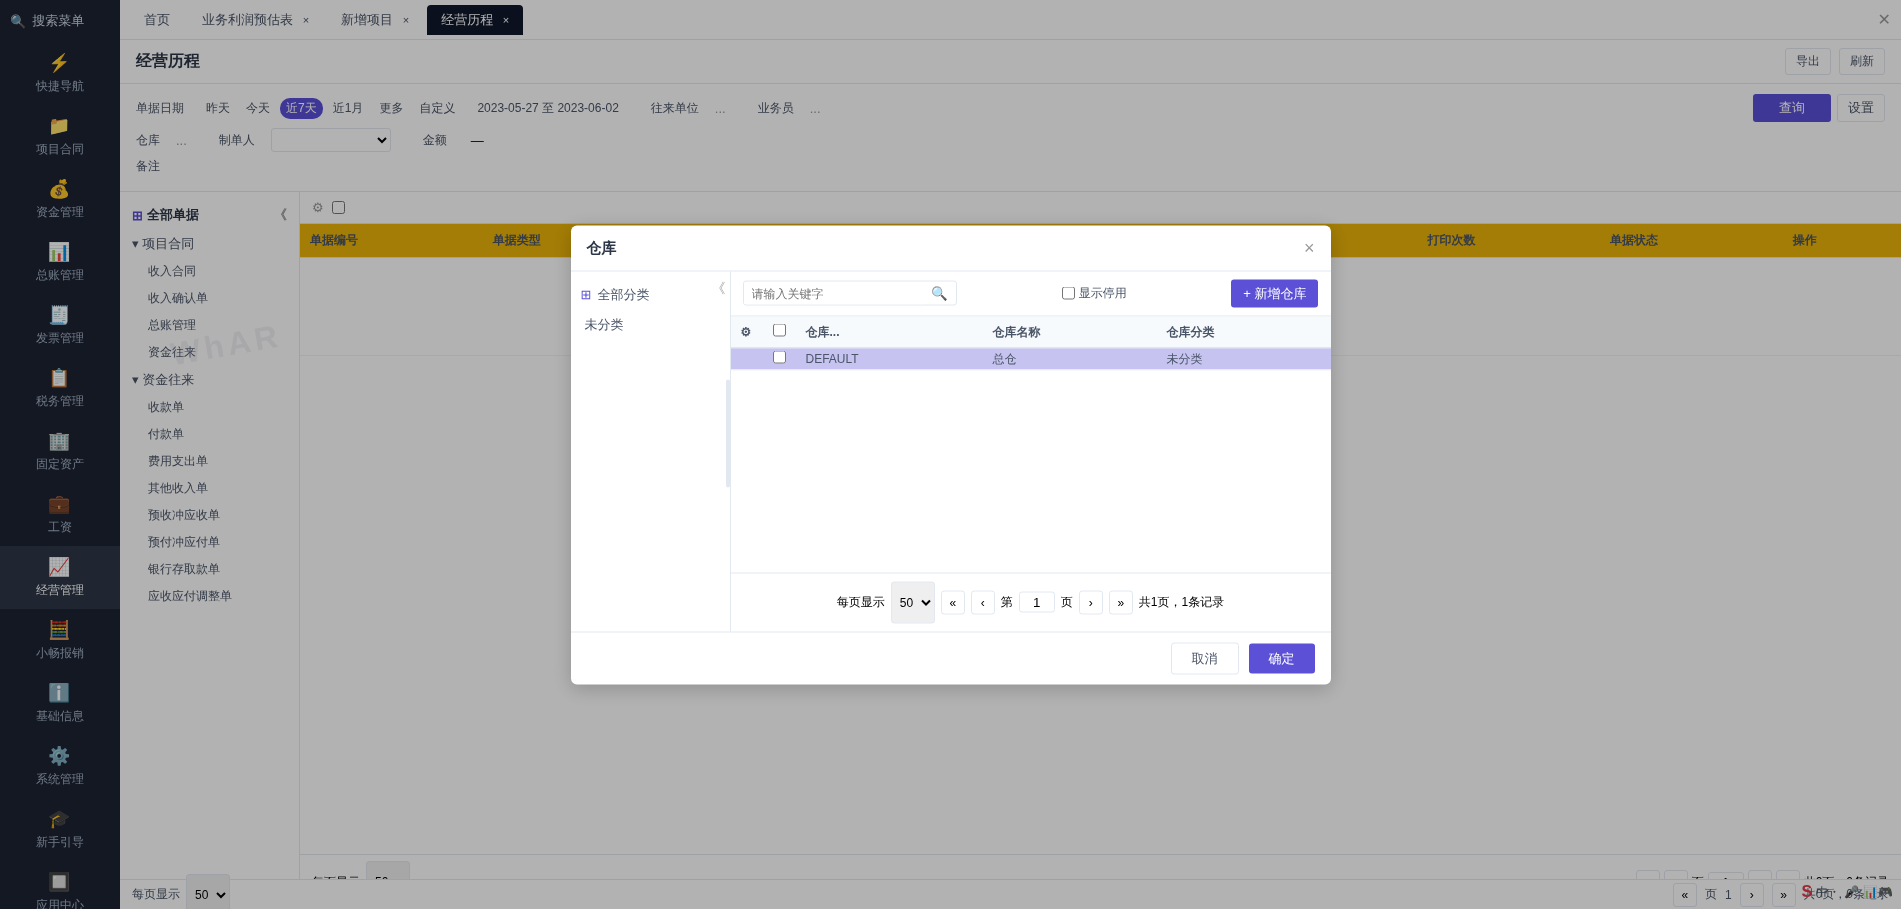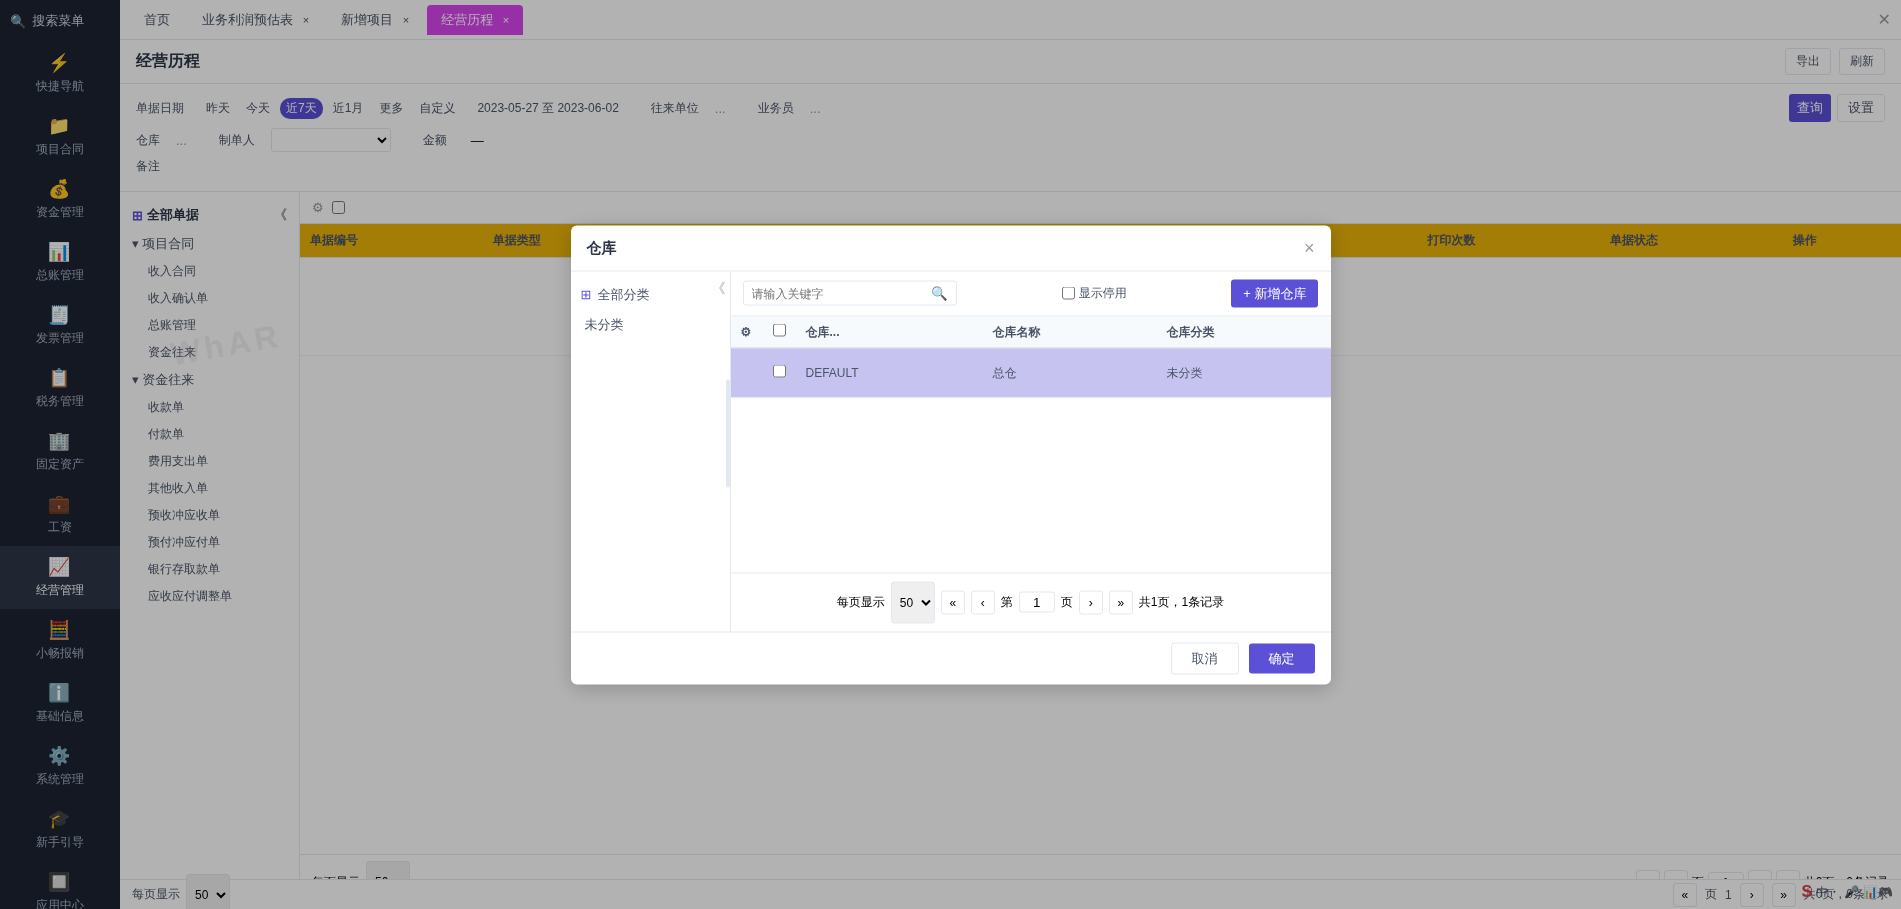--- a/index.html
+++ b/index.html
@@ -30,21 +30,21 @@
     .top-tabs {
       display: flex; align-items: center; background: #fff;
       border-bottom: 1px solid #e2e8f0; padding: 0 10px; height: 40px;
       gap: 4px;
     }
     .tab {
       padding: 6px 14px; font-size: 13px; cursor: pointer; border-radius: 4px 4px 0 0;
       color: #4a5568; position: relative;
     }
     .tab.active {
-      background: #d946ef; color: #fff;
+      background: #0f172a; color: #fff;
     }
     .tab .close-btn { margin-left: 6px; font-size: 11px; color: inherit; }
 
     
     .page-header {
       display: flex; align-items: center; justify-content: space-between;
       padding: 8px 16px; background: #fff; border-bottom: 1px solid #e2e8f0;
     }
     .page-title { font-size: 16px; font-weight: bold; color: #2d3748; }
     .header-actions { display: flex; gap: 8px; }
@@ -59,21 +59,21 @@
     }
     .filter-row { display: flex; align-items: center; gap: 16px; flex-wrap: wrap; margin-bottom: 6px; }
     .filter-label { font-size: 12px; color: #4a5568; white-space: nowrap; }
     .filter-date-options { display: flex; gap: 4px; align-items: center; }
     .date-opt {
       padding: 2px 6px; font-size: 12px; cursor: pointer; border-radius: 3px; color: #4a5568;
     }
     .date-opt.active { background: #5b50d6; color: #fff; border-radius: 10px; }
     .filter-dots { color: #999; cursor: pointer; }
     .btn-query {
-      padding: 4px 8px; background: #5b50d6; color: #fff; border: none;
+      padding: 4px 26px; background: #5b50d6; color: #fff; border: none;
       border-radius: 3px; cursor: pointer; font-size: 13px;
     }
     .btn-setting {
       padding: 4px 10px; background: #fff; color: #4a5568; border: 1px solid #e2e8f0;
       border-radius: 3px; cursor: pointer; font-size: 13px;
     }
     .filter-select {
       padding: 3px 6px; border: 1px solid #e2e8f0; border-radius: 3px; font-size: 12px;
       min-width: 120px; background: #fff;
     }
@@ -178,21 +178,21 @@
     .btn-add-warehouse {
       padding: 5px 12px; background: #5b50d6; color: #fff; border: none;
       border-radius: 3px; cursor: pointer; font-size: 13px; white-space: nowrap;
     }
     .dialog-table-wrapper { flex: 1; overflow: auto; }
     .dialog-table { width: 100%; border-collapse: collapse; font-size: 12px; }
     .dialog-table th {
       background: #f7fafc; border-bottom: 1px solid #e2e8f0; padding: 7px 10px;
       text-align: left; color: #4a5568;
     }
-    .dialog-table td { border-bottom: 1px solid #f0f4f8; padding: 16px 10px; }
+    .dialog-table td { border-bottom: 1px solid #f0f4f8; padding: 2px 10px; }
     .dialog-table tr.selected td { background: #c7c3f0; }
     .dialog-footer-pagination {
       display: flex; align-items: center; justify-content: center; gap: 6px;
       padding: 8px 12px; border-top: 1px solid #e2e8f0; font-size: 12px;
     }
 
     
     .dialog-actions {
       display: flex; align-items: center; justify-content: flex-end;
       padding: 10px 16px; border-top: 1px solid #e2e8f0; gap: 10px;

